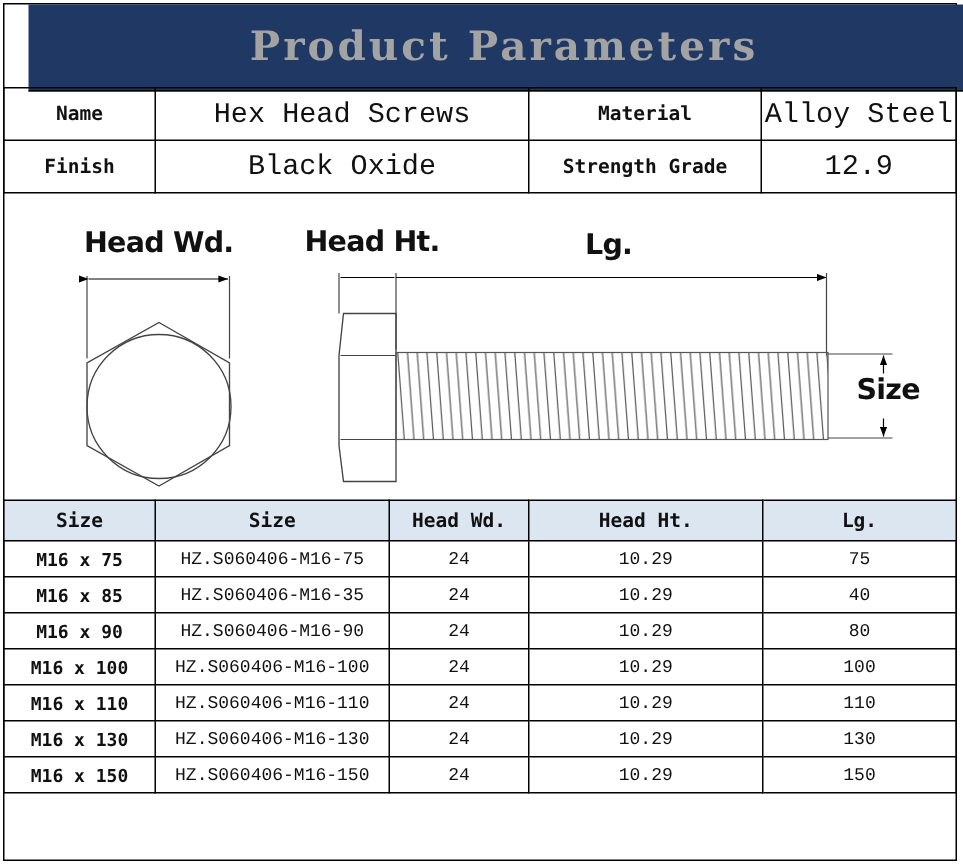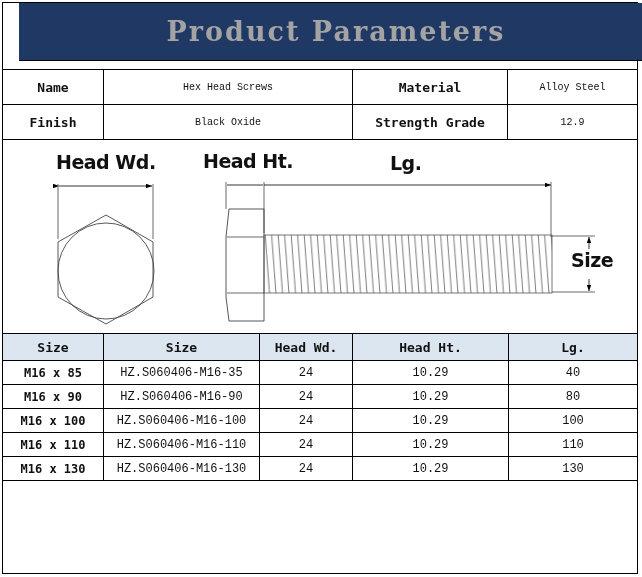--- a/index.html
+++ b/index.html
@@ -3,34 +3,34 @@
 <meta charset="utf-8">
 <style>
   html, body { margin:0; padding:0; background:#fff; }
   body { width:642px; height:577px; position:relative; overflow:hidden; font-family:"DejaVu Sans Mono", monospace; color:#111; }
   .frame { position:absolute; left:2px; top:2px; width:636px; height:572px; border:1px solid #000; box-sizing:border-box; }
   .title { position:absolute; left:16px; top:0; width:634px; height:57px; background:#1f3864; color:#a3a3a3; font-family:"DejaVu Serif", serif; font-size:27px; letter-spacing:2px; display:flex; align-items:center; justify-content:center; border-bottom:1px solid #000;font-weight:bold; }
   table { border-collapse:collapse; position:absolute; left:-1px; }
   td { border:1px solid #000; text-align:center; padding:0; font-size:13px; }
   .params td { height:34px; }
   .params .lbl { font-weight:bold; font-family:"DejaVu Sans Mono", monospace; font-size:13px; }
-  .params .val { font-family:"Liberation Mono", monospace; font-size:10px; }
+  .params .val { font-family:"Liberation Mono", monospace; font-size:19px; }
   .diagram { position:absolute; left:0; top:126px; width:634px; height:205px; }
   .specs td { height:23px; font-family:"Liberation Mono", monospace; font-size:12px; }
   .specs thead td { background:#dce6f1; font-weight:bold; font-family:"DejaVu Sans Mono", monospace; font-size:13px; height:26px; }
   .specs .sz { font-weight:bold; font-family:"DejaVu Sans Mono", monospace; font-size:12px; }
   .dlabel { position:absolute; font-family:"DejaVu Sans", sans-serif; font-size:19px; font-weight:bold; letter-spacing:-0.5px; }
 </style>
 </head>
 <body>
 
 <div class="frame">
   <div class="title">Product Parameters</div>
 
-  <table class="params" style="top:66px;width:636px;">
+  <table class="params" style="top:55px;width:636px;">
     <tbody>
         <tr>
       <td class="lbl" style="width:100px">Name</td>
       <td class="val" style="width:248px">Hex Head Screws</td>
       <td class="lbl" style="width:154px">Material</td>
       <td class="val">Alloy Steel</td>
     </tr>
     <tr>
       <td class="lbl">Finish</td>
       <td class="val">Black Oxide</td>
@@ -85,20 +85,27 @@
       <tr>
         <td style="width:100px">Size</td>
         <td style="width:155px">Size</td>
         <td style="width:92px">Head Wd.</td>
         <td style="width:155px">Head Ht.</td>
         <td>Lg.</td>
       </tr>
     </thead>
     <tbody id="spec-body">
         <tr>
+          <td class="sz">M16 x 75</td>
+          <td>HZ.S060406-M16-75</td>
+          <td>24</td>
+          <td>10.29</td>
+          <td>75</td>
+        </tr>
+        <tr>
           <td class="sz">M16 x 85</td>
           <td>HZ.S060406-M16-35</td>
           <td>24</td>
           <td>10.29</td>
           <td>40</td>
         </tr>
         <tr>
           <td class="sz">M16 x 90</td>
           <td>HZ.S060406-M16-90</td>
           <td>24</td>
@@ -119,15 +126,22 @@
           <td>10.29</td>
           <td>110</td>
         </tr>
         <tr>
           <td class="sz">M16 x 130</td>
           <td>HZ.S060406-M16-130</td>
           <td>24</td>
           <td>10.29</td>
           <td>130</td>
         </tr>
+        <tr>
+          <td class="sz">M16 x 150</td>
+          <td>HZ.S060406-M16-150</td>
+          <td>24</td>
+          <td>10.29</td>
+          <td>150</td>
+        </tr>
       </tbody>
   </table>
 </div>
 
 </body></html>

